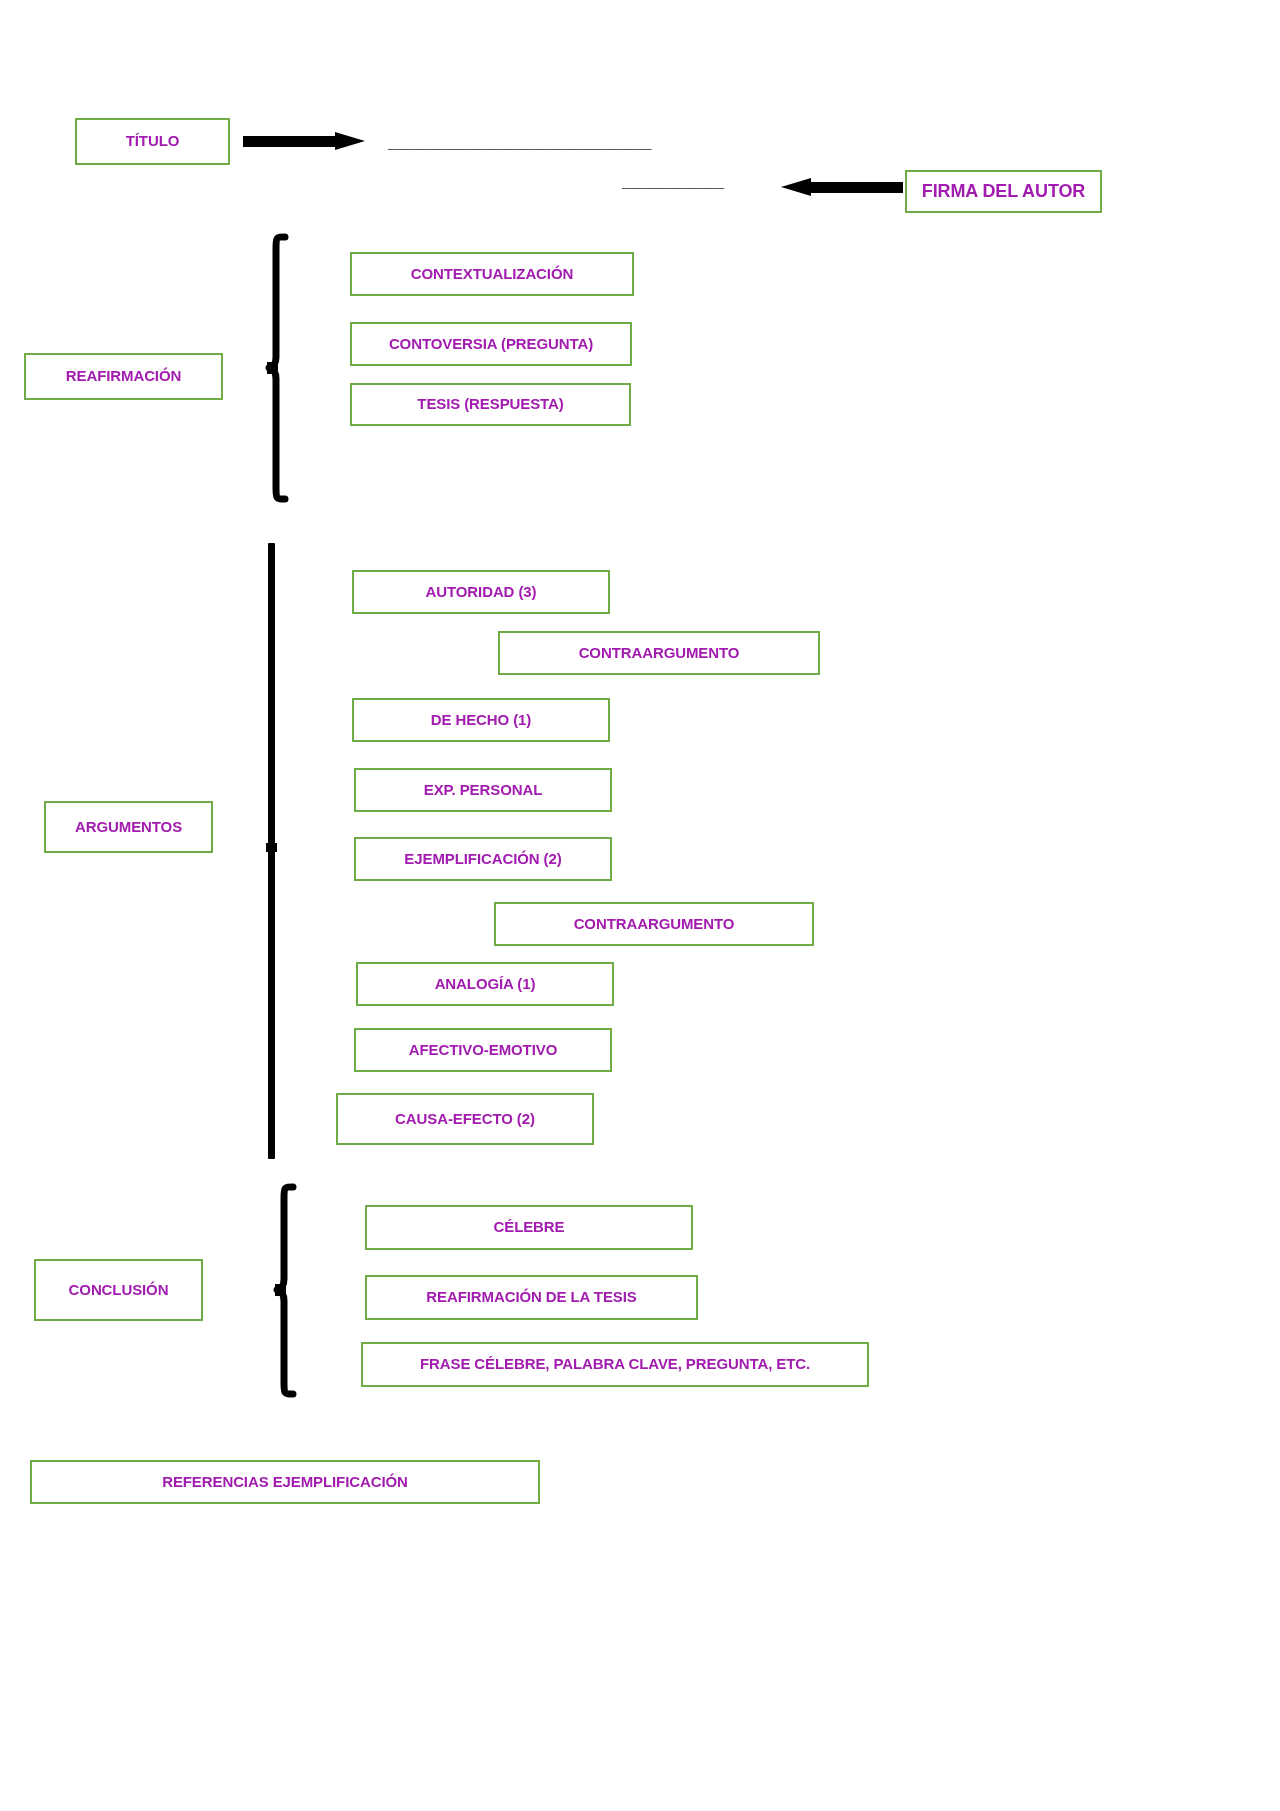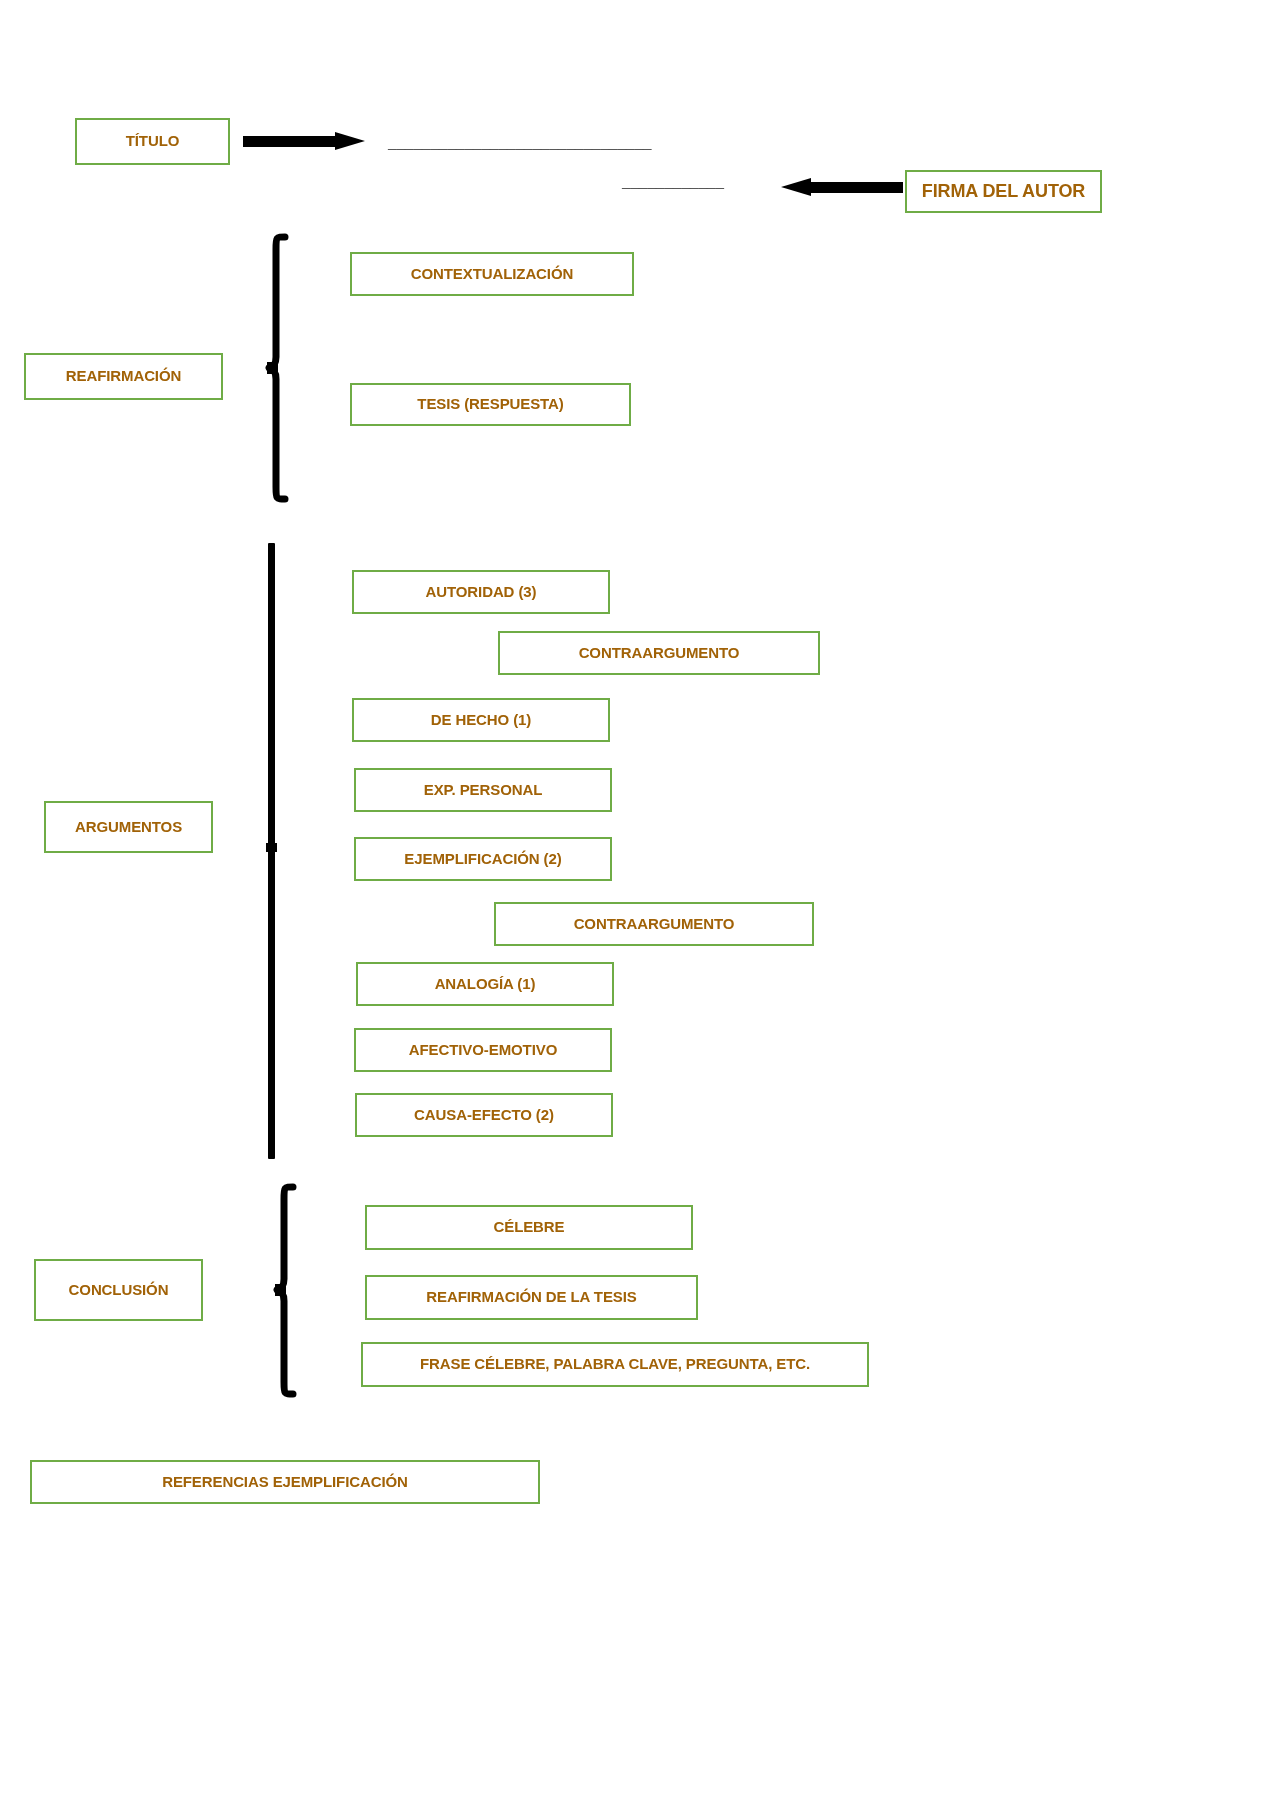--- a/index.html
+++ b/index.html
@@ -29,21 +29,21 @@
     border: 2px solid #6FAC46;
     background: #ffffff;
     display: flex;
     align-items: center;
     justify-content: center;
     font-weight: bold;
     font-size: 15px;
     letter-spacing: -0.1px;
     line-height: 1.1;
     text-align: center;
-    color: #a16207;
+    color: #a21caf;
     padding: 16px 6px;
     white-space: nowrap;
   }
 
   
   #box-titulo      { left: 75px;  top: 118px; width: 155px; height: 47px; font-size: 15px; }
   #box-firma       { left: 905px; top: 170px; width: 197px; height: 43px; font-size: 18px; }
 
   .blankline {
     position: absolute;
@@ -124,21 +124,21 @@
 
   
   #box-autoridad        { left: 352px; top: 570px;  width: 258px; height: 44px; }
   #box-contra-1         { left: 498px; top: 631px;  width: 322px; height: 44px; }
   #box-dehecho          { left: 352px; top: 698px;  width: 258px; height: 44px; }
   #box-exppersonal      { left: 354px; top: 768px;  width: 258px; height: 44px; }
   #box-ejemplificacion  { left: 354px; top: 837px;  width: 258px; height: 44px; }
   #box-contra-2         { left: 494px; top: 902px;  width: 320px; height: 44px; }
   #box-analogia         { left: 356px; top: 962px;  width: 258px; height: 44px; }
   #box-afectivo         { left: 354px; top: 1028px; width: 258px; height: 44px; }
-  #box-causaefecto      { left: 355px; top: 1093px; width: 258px; height: 44px; }
+  #box-causaefecto      { left: 336px; top: 1093px; width: 258px; height: 52px; }
 
   
   #box-sintesis         { left: 365px; top: 1205px; width: 328px; height: 45px; }
   #box-reafirmacion     { left: 365px; top: 1275px; width: 333px; height: 45px; }
   #box-frase            { left: 361px; top: 1342px; width: 508px; height: 45px; }
 
   
   #box-referencias      { left: 30px; top: 1460px; width: 510px; height: 44px; }
 </style>
 </head>
@@ -167,20 +167,21 @@
   <div class="gbox" id="box-introduccion">REAFIRMACIÓN</div>
 
   <div class="brace" id="brace-introduccion">
     <svg width="26" height="270" viewBox="0 0 26 270" xmlns="http://www.w3.org/2000/svg">
       <path d="M20 4 C11 4, 11 4, 11 16 L11 124 C11 132, 8 134, 4 135 C8 136, 11 138, 11 146 L11 254 C11 266, 11 266, 20 266" fill="none" stroke="#000000" stroke-width="7" stroke-linecap="round" stroke-linejoin="round"></path>
       <rect x="2" y="129" width="11" height="12" fill="#000000"></rect>
     </svg>
   </div>
 
   <div class="gbox" id="box-contextualizacion">CONTEXTUALIZACIÓN</div>
+  <div class="gbox" id="box-controversia">CONTOVERSIA (PREGUNTA)</div>
   <div class="gbox" id="box-tesis">TESIS (RESPUESTA)</div>
 
   <div class="gbox" id="box-argumentos">ARGUMENTOS</div>
 
   <div id="bar-argumentos" style="position:absolute;">
     <div class="vbar" style="left:0;top:0;width:7px;height:616px;"></div>
     <div class="vbar-nub" style="left:-2px;top:300px;"></div>
   </div>
 
   <div class="gbox" id="box-autoridad">AUTORIDAD (3)</div>

